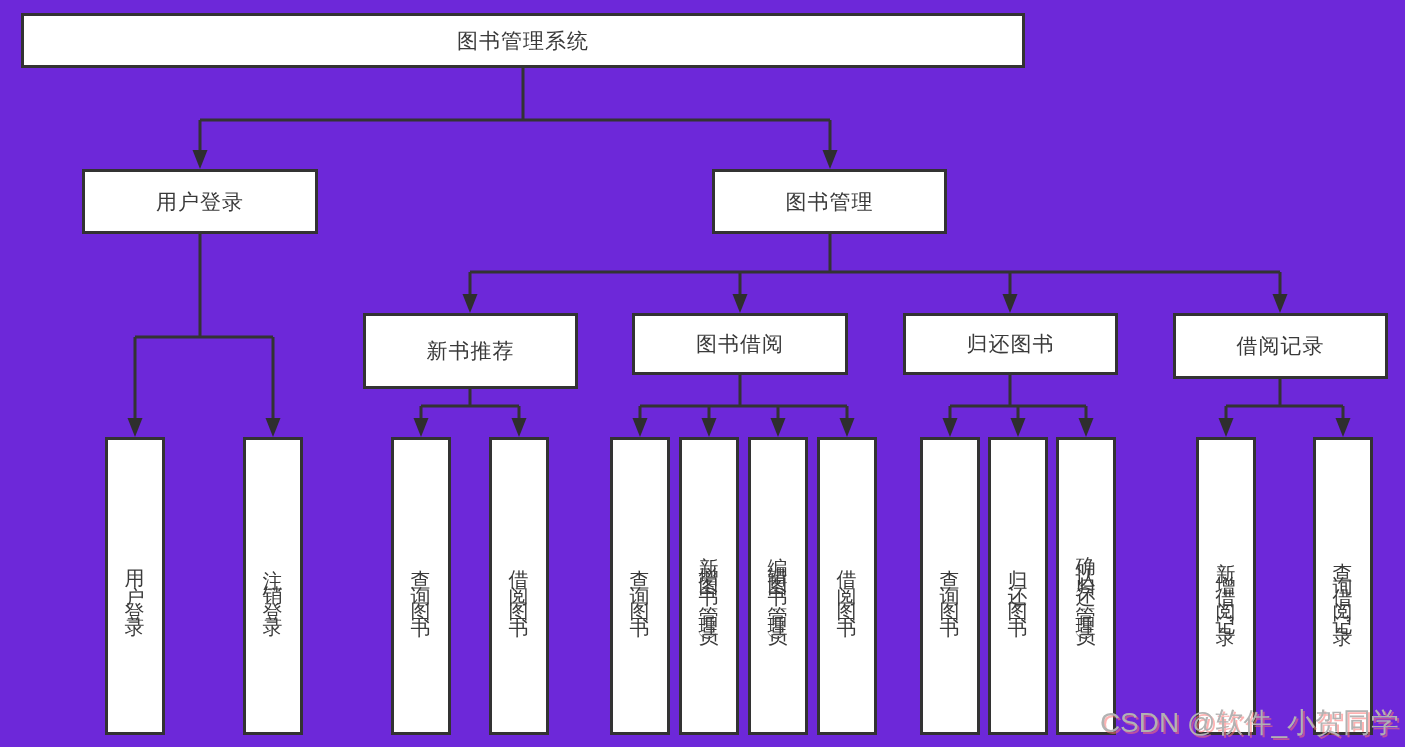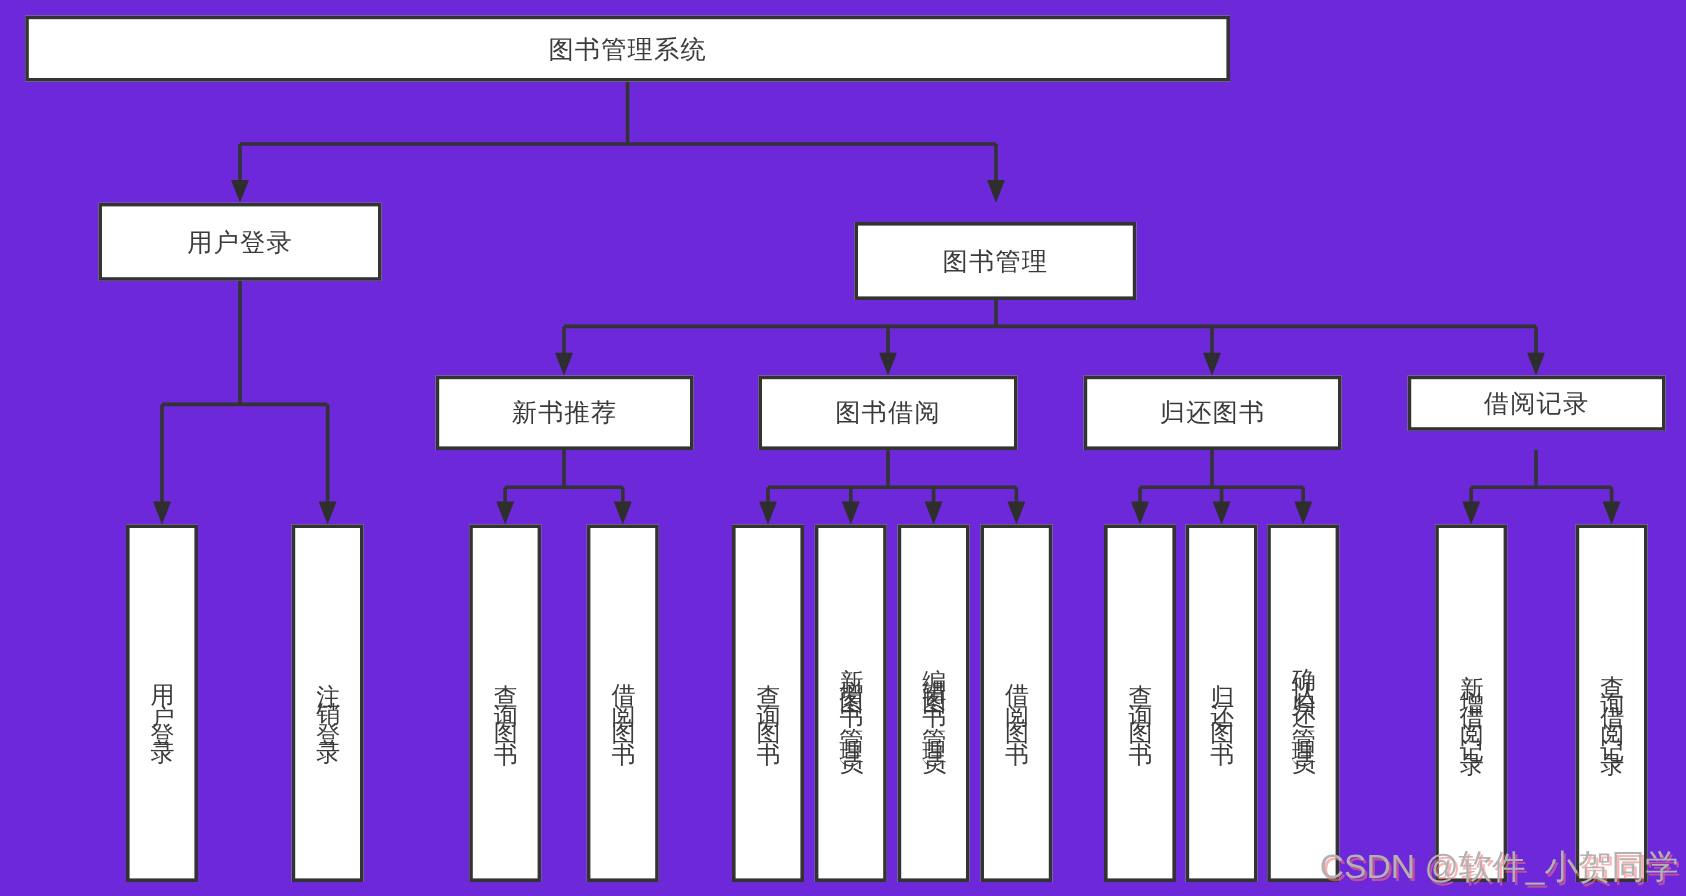--- a/index.html
+++ b/index.html
@@ -83,34 +83,34 @@
     </g>
   </svg>
 
   <div class="box" style="left:21px; top:13px; width:1004px; height:55px;">
     <span class="h-label">图书管理系统</span>
   </div>
 
   <div class="box" style="left:82px; top:169px; width:236px; height:65px;">
     <span class="h-label">用户登录</span>
   </div>
-  <div class="box" style="left:712px; top:185px; width:235px; height:65px;">
+  <div class="box" style="left:712px; top:169px; width:235px; height:65px;">
     <span class="h-label">图书管理</span>
   </div>
 
-  <div class="box" style="left:363px; top:313px; width:215px; height:62px;">
+  <div class="box" style="left:363px; top:313px; width:215px; height:76px;">
     <span class="h-label">新书推荐</span>
   </div>
   <div class="box" style="left:632px; top:313px; width:216px; height:62px;font-family:Liberation Mono, monospace;">
     <span class="h-label">图书借阅</span>
   </div>
   <div class="box" style="left:903px; top:313px; width:215px; height:62px;">
     <span class="h-label">归还图书</span>
   </div>
-  <div class="box" style="left:1173px; top:313px; width:215px; height:46px;">
+  <div class="box" style="left:1173px; top:313px; width:215px; height:66px;">
     <span class="h-label">借阅记录</span>
   </div>
 
   <div class="box v-box" style="left:105px; top:437px; width:60px; height:298px;">
     <span class="ls4">用户登录</span>
   </div>
   <div class="box v-box" style="left:243px; top:437px; width:60px; height:298px;">
     <span class="ls4">注销登录</span>
   </div>
 

